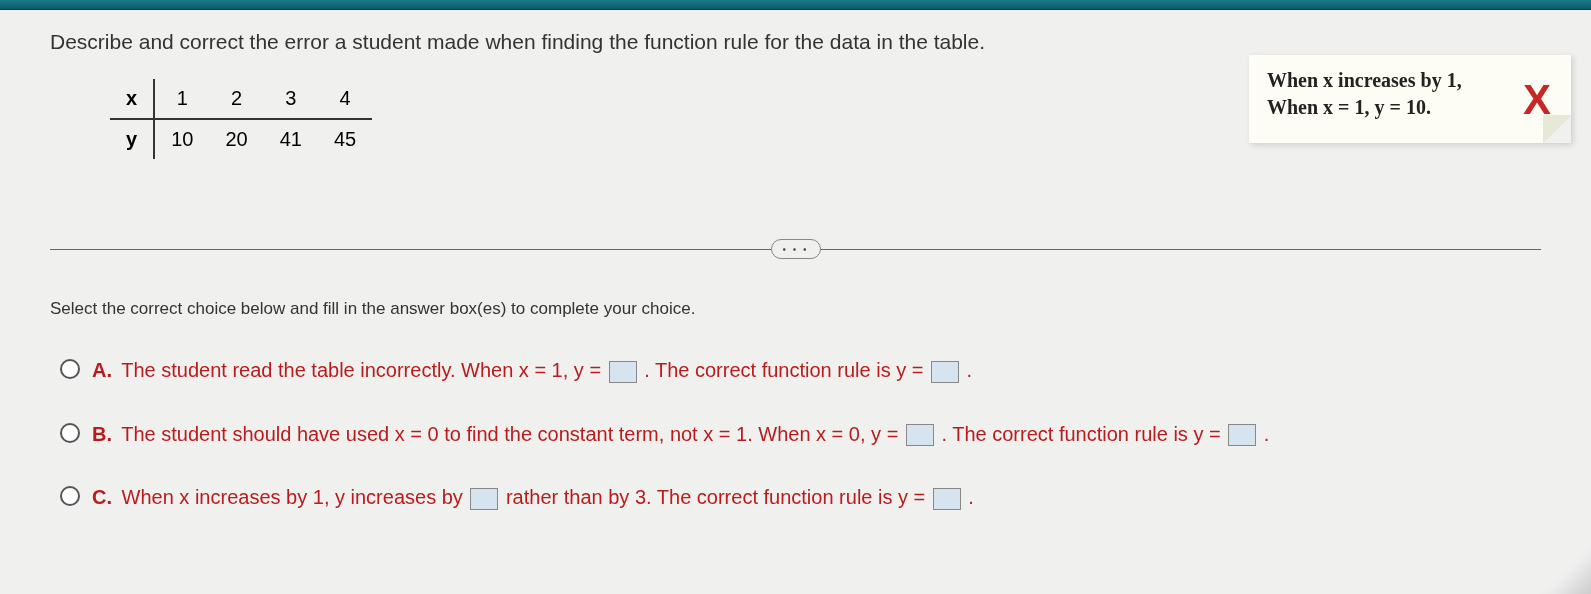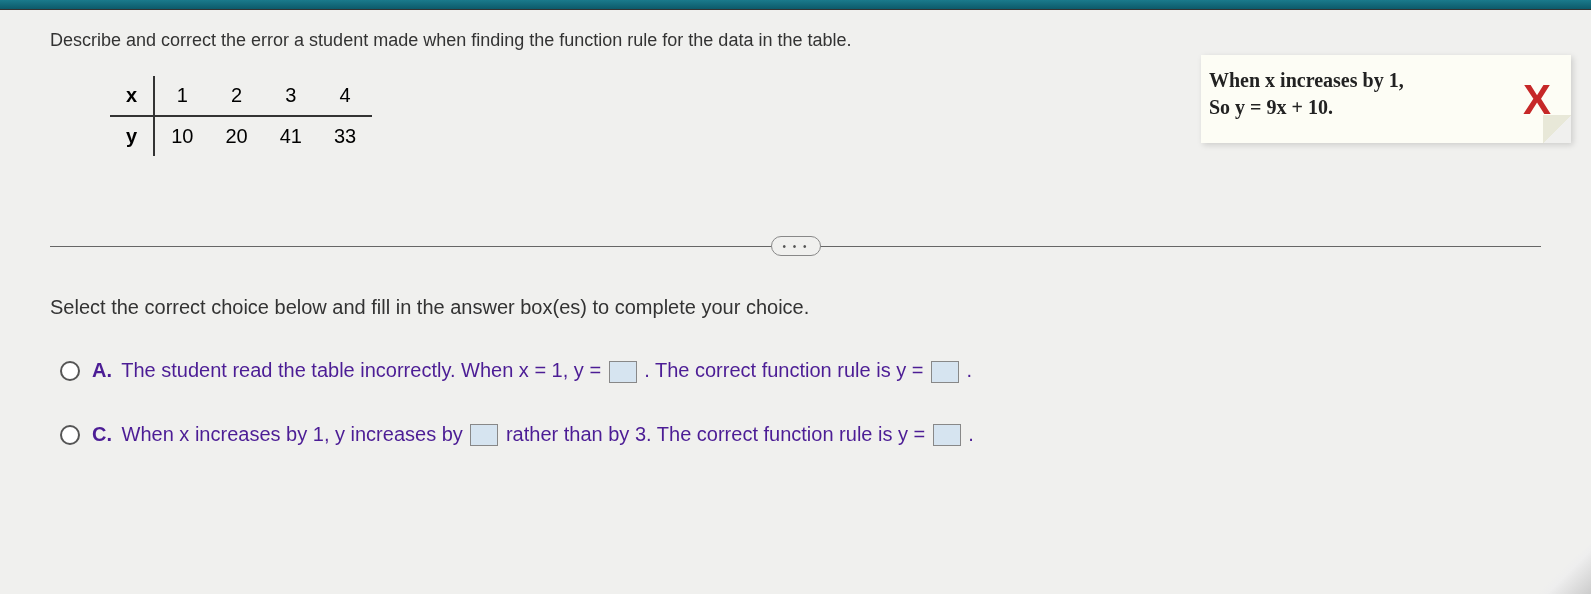--- a/index.html
+++ b/index.html
@@ -14,21 +14,21 @@
   .top-bar {
     height: 10px;
     background: linear-gradient(#1a7a8c, #0d5a6a);
     border-bottom: 1px solid #333;
   }
   .content {
     padding: 20px 50px 20px 50px;
     position: relative;
   }
   .question-text {
-    font-size: 18px;
+    font-size: 21px;
     color: #333;
     margin-bottom: 25px;
   }
   .table-wrap {
     margin-left: 60px;
     margin-bottom: 30px;
   }
   .data-table {
     border-collapse: collapse;
     font-size: 20px;
@@ -41,23 +41,23 @@
     font-weight: bold;
     border-right: 2px solid #333;
   }
   .data-table tr:first-child td {
     border-bottom: 2px solid #333;
   }
   .sticky-note {
     position: absolute;
     right: 20px;
     top: 45px;
-    width: 370px;
+    width: 322px;
     background: #fdfdf5;
-    padding: 12px 18px 22px 8px;
+    padding: 12px 18px 22px 18px;
     font-family: 'Comic Sans MS', cursive;
     font-size: 20px;
     color: #222;
     box-shadow: 2px 2px 6px rgba(0,0,0,0.15);
     font-weight: 600;
     line-height: 1.35;
   }
   .sticky-note .fold {
     position: absolute;
     right: 0; bottom: 0;
@@ -96,30 +96,30 @@
     height: 20px;
     display: flex;
     align-items: center;
     justify-content: center;
     cursor: pointer;
     font-size: 10px;
     color: #555;
     letter-spacing: 2px;
   }
   .instruction {
-    font-size: 20px;
+    font-size: 17px;
     color: #333;
     margin-bottom: 20px;
   }
   .choice {
     display: flex;
-    align-items: center;
+    align-items: flex-start;
     gap: 12px;
     font-size: 20px;
-    color: #4c1d95;
+    color: #b91c1c;
     margin-bottom: 25px;
     margin-left: 10px;
     margin-top: 40px;
   }
   .radio {
     width: 20px;
     height: 20px;
     border: 2px solid #555;
     border-radius: 50%;
     flex-shrink: 0;
@@ -167,29 +167,29 @@
         <td>1</td>
         <td>2</td>
         <td>3</td>
         <td>4</td>
       </tr>
       <tr>
         <td class="hdr">y</td>
         <td>10</td>
         <td>20</td>
         <td>41</td>
-        <td>33</td>
+        <td>45</td>
       </tr>
     </tbody>
       </table>
   </div>
 
   <div class="sticky-note">
     <div>When x increases by 1,</div>
-    <div>So y = 9x + 10.</div>
+    <div>When x = 1, y = 10.</div>
     <div class="x-mark">X</div>
     <div class="fold"></div>
   </div>
 
   <div class="divider-wrap">
     <div class="divider-line"></div>
     <div class="divider-btn">• • •</div>
   </div>
 
   <div class="instruction">Select the correct choice below and fill in the answer box(es) to complete your choice.</div>
@@ -199,20 +199,31 @@
     <div>
       <span class="letter">A.</span>
       <span>The student read the table incorrectly. When x = 1, y = </span>
       <span class="answer-box"></span>
       <span>. The correct function rule is y = </span>
       <span class="answer-box"></span>
       <span>.</span>
     </div>
   </div>
 
+  <div class="choice">
+    <div class="radio"></div>
+    <div>
+      <span class="letter">B.</span>
+      <span>The student should have used x = 0 to find the constant term, not x = 1. When x = 0, y = </span>
+      <span class="answer-box"></span>
+      <span>. The correct function rule is y = </span>
+      <span class="answer-box"></span>
+      <span>.</span>
+    </div>
+  </div>
 
   <div class="choice">
     <div class="radio"></div>
     <div>
       <span class="letter">C.</span>
       <span>When x increases by 1, y increases by </span>
       <span class="answer-box"></span>
       <span> rather than by 3. The correct function rule is y = </span>
       <span class="answer-box"></span>
       <span>.</span>

